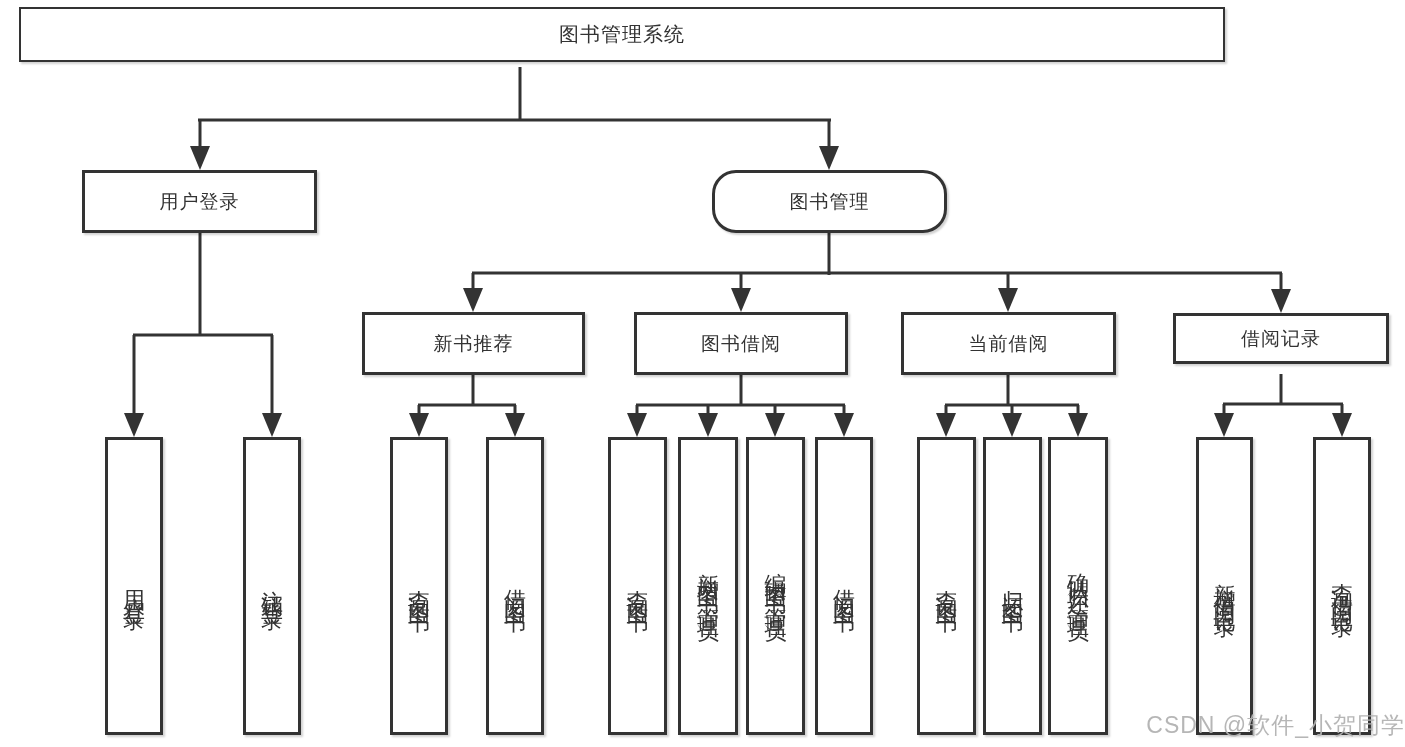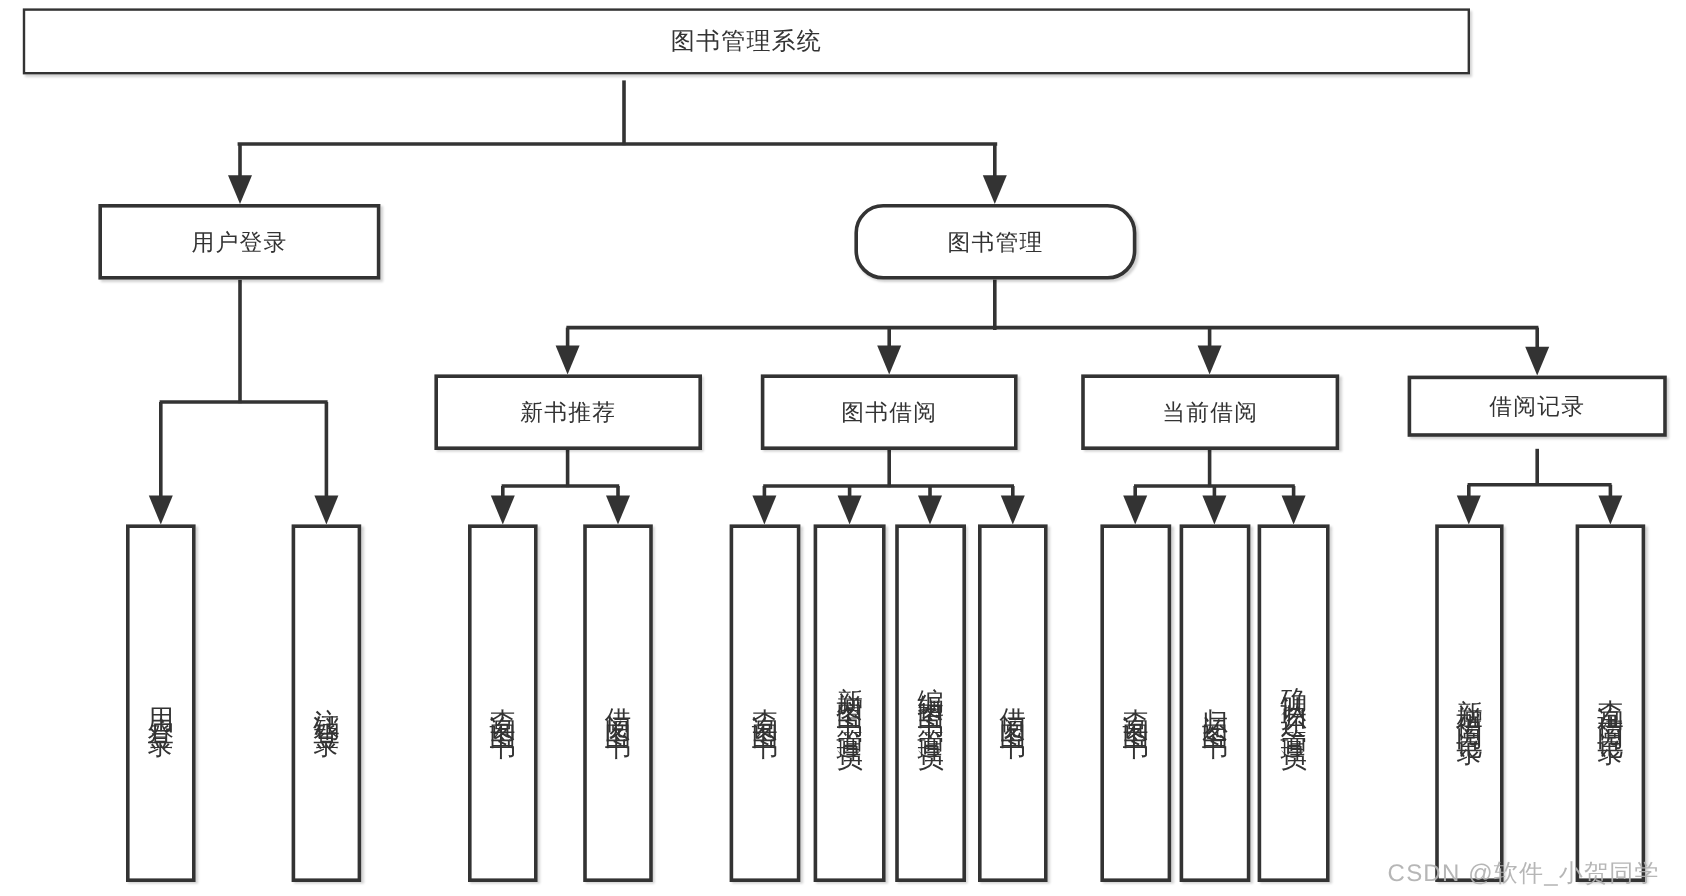--- a/index.html
+++ b/index.html
@@ -34,22 +34,22 @@
   #l-bb-query{left:608px;width:59px;}
   #l-bb-add{left:678px;width:60px;}
   #l-bb-edit{left:746px;width:59px;}
   #l-bb-borrow{left:815px;width:58px;}
   #l-cb-query{left:917px;width:59px;}
   #l-cb-return{left:983px;width:59px;}
   #l-cb-confirm{left:1048px;width:60px;}
   #l-br-add{left:1196px;width:57px;}
   #l-br-query{left:1313px;width:58px;}
   #watermark{
-    position:absolute;right:22px;bottom:6px;z-index:2;
-    font-size:20px;color:rgba(178,178,178,0.95);letter-spacing:1px;white-space:nowrap;
+    position:absolute;right:0;bottom:6px;z-index:2;
+    font-size:23px;color:rgba(178,178,178,0.95);letter-spacing:1px;white-space:nowrap;
   }
   .wire{stroke:#333333;stroke-width:3;fill:none;}
   .arrow{fill:#333333;stroke:none;}
 </style>
 </head>
 <body>
 
 <div id="canvas">
 
   <svg id="wires" width="1405" height="747" viewBox="0 0 1405 747">

